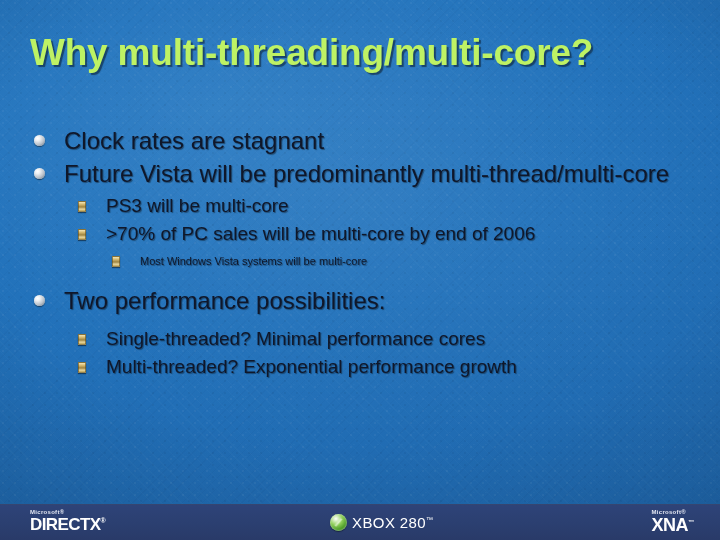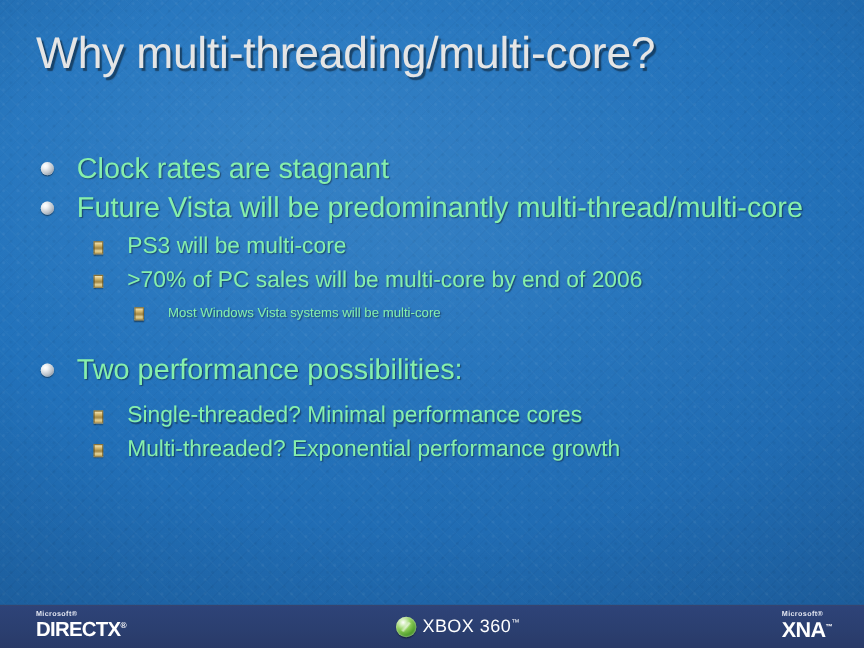--- a/index.html
+++ b/index.html
@@ -44,41 +44,42 @@
   .bg-vignette {
     position: absolute;
     inset: 0;
     background: radial-gradient(ellipse 95% 80% at 50% 38%, rgba(255,255,255,0.05) 0%, rgba(0,0,0,0.0) 55%, rgba(0,0,0,0.14) 100%);
   }
 
   
   .title {
     position: absolute;
     left: 30px;
-    top: 23px;
+    top: 31px;
     width: 660px;
-    color: #e5e5e5;
+    color: #bef264;
     font-size: 37px;
     line-height: 44px;
     letter-spacing: -0.2px;
     text-shadow: 2px 2px 1px rgba(0,0,0,0.45);
     white-space: nowrap;
+    font-weight: bold;
   }
 
   
   .body {
     position: absolute;
     left: 34px;
     top: 126px;
     width: 660px;
   }
   .bullet-row {
     display: flex;
     align-items: flex-start;
-    color: #86efac;
+    color: #0f172a;
     text-shadow: 1px 1px 1px rgba(0,0,0,0.40);
   }
 
   
   .lvl1 {
     font-size: 24px;
     line-height: 29px;
     margin-bottom: 4px;
     padding-left: 0px;
   }
@@ -130,21 +131,21 @@
   }
 
   .chip {
     width: 6px;
     height: 9px;
     background: linear-gradient(to bottom, #f3e6b8 0%, #d8bc72 25%, #9d8340 55%, #e7d79f 80%, #bfa456 100%);
     border: 1px solid rgba(90,72,25,0.6);
     box-shadow: 0 1px 1px rgba(0,0,0,0.45);
   }
 
-  .gap-before { margin-top: 20px; }
+  .gap-before { margin-top: 12px; }
   .gap-before-sm { margin-top: 10px; }
 
   
   .footer {
     position: absolute;
     left: 0;
     right: 0;
     bottom: 0;
     height: 35px;
     background: linear-gradient(to bottom, #2e4378 0%, #2b3f70 55%, #293a68 100%);
@@ -309,21 +310,21 @@
 
   <div class="footer">
 
     <div class="logo-directx">
       <span class="logo-superscript">Microsoft®</span>
       <span class="logo-main"><span>DIRECTX</span><span class="reg">®</span></span>
     </div>
 
     <div class="logo-xbox">
       <span class="xbox-orb"></span>
-      <span class="xbox-word"><span>XBOX 360</span><span class="xbox-tm">™</span></span>
+      <span class="xbox-word"><span>XBOX 280</span><span class="xbox-tm">™</span></span>
     </div>
 
     <div class="logo-xna">
       <span class="logo-superscript">Microsoft®</span>
       <span class="xna-main"><span>XNA</span><span class="xna-tm">™</span></span>
     </div>
 
   </div>
 
 </div>

